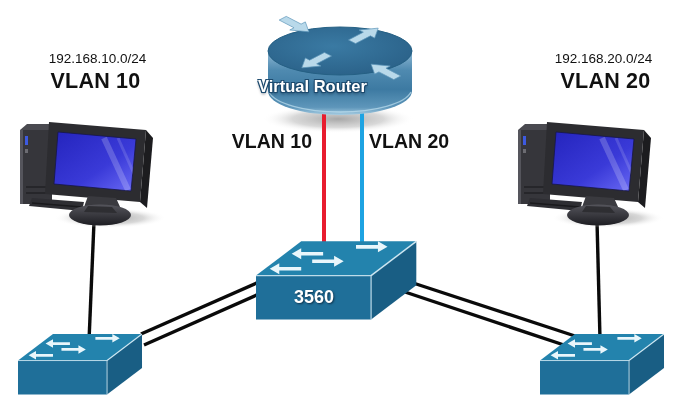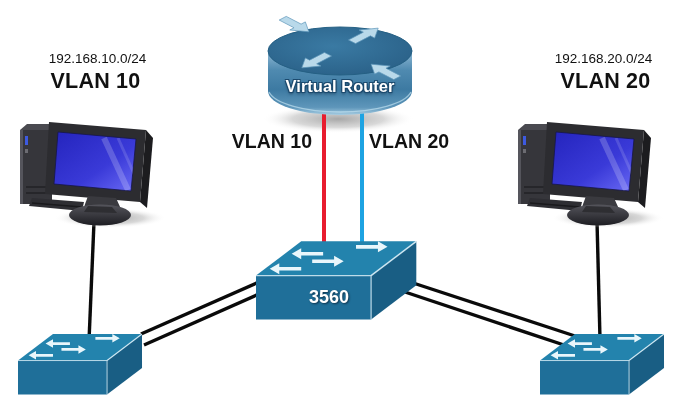--- a/index.html
+++ b/index.html
@@ -7,27 +7,26 @@
     position:relative;width:689px;height:405px;background:#fff;overflow:hidden;
     font-family:"Liberation Sans","DejaVu Sans",sans-serif;
     border-radius:22px;
   }
   #topo{position:absolute;left:0;top:0;}
   .lbl{position:absolute;color:#111;line-height:1.1;white-space:nowrap;}
   .subnet{font-size:13.5px;font-weight:400;text-align:center;}
   .vlan-title{font-size:21.5px;font-weight:700;text-align:center;letter-spacing:.2px;}
   .trunk-lbl{font-size:19.5px;font-weight:700;}
   .router-lbl{
-    font-size:16.5px;font-weight:700;color:#fff;text-align:center;
+    font-size:16.5px;font-weight:700;color:#fff;text-align:left;
     text-shadow:-1px -1px 0 #1c4a6e,1px -1px 0 #1c4a6e,-1px 1px 0 #1c4a6e,1px 1px 0 #1c4a6e,0 2px 3px rgba(4,20,40,.55);
   }
   .switch-lbl{
     font-size:18px;font-weight:700;color:#fff;text-align:center;
     text-shadow:1px 1px 2px rgba(0,10,25,.6);
-    padding-left:15px;
   }
 </style>
 </head>
 <body>
 
 <div id="stage">
 
   <svg id="topo" width="689" height="411" viewBox="0 0 689 411">
     <defs>
       <radialGradient id="shGrad" cx="50%" cy="50%" r="50%">

